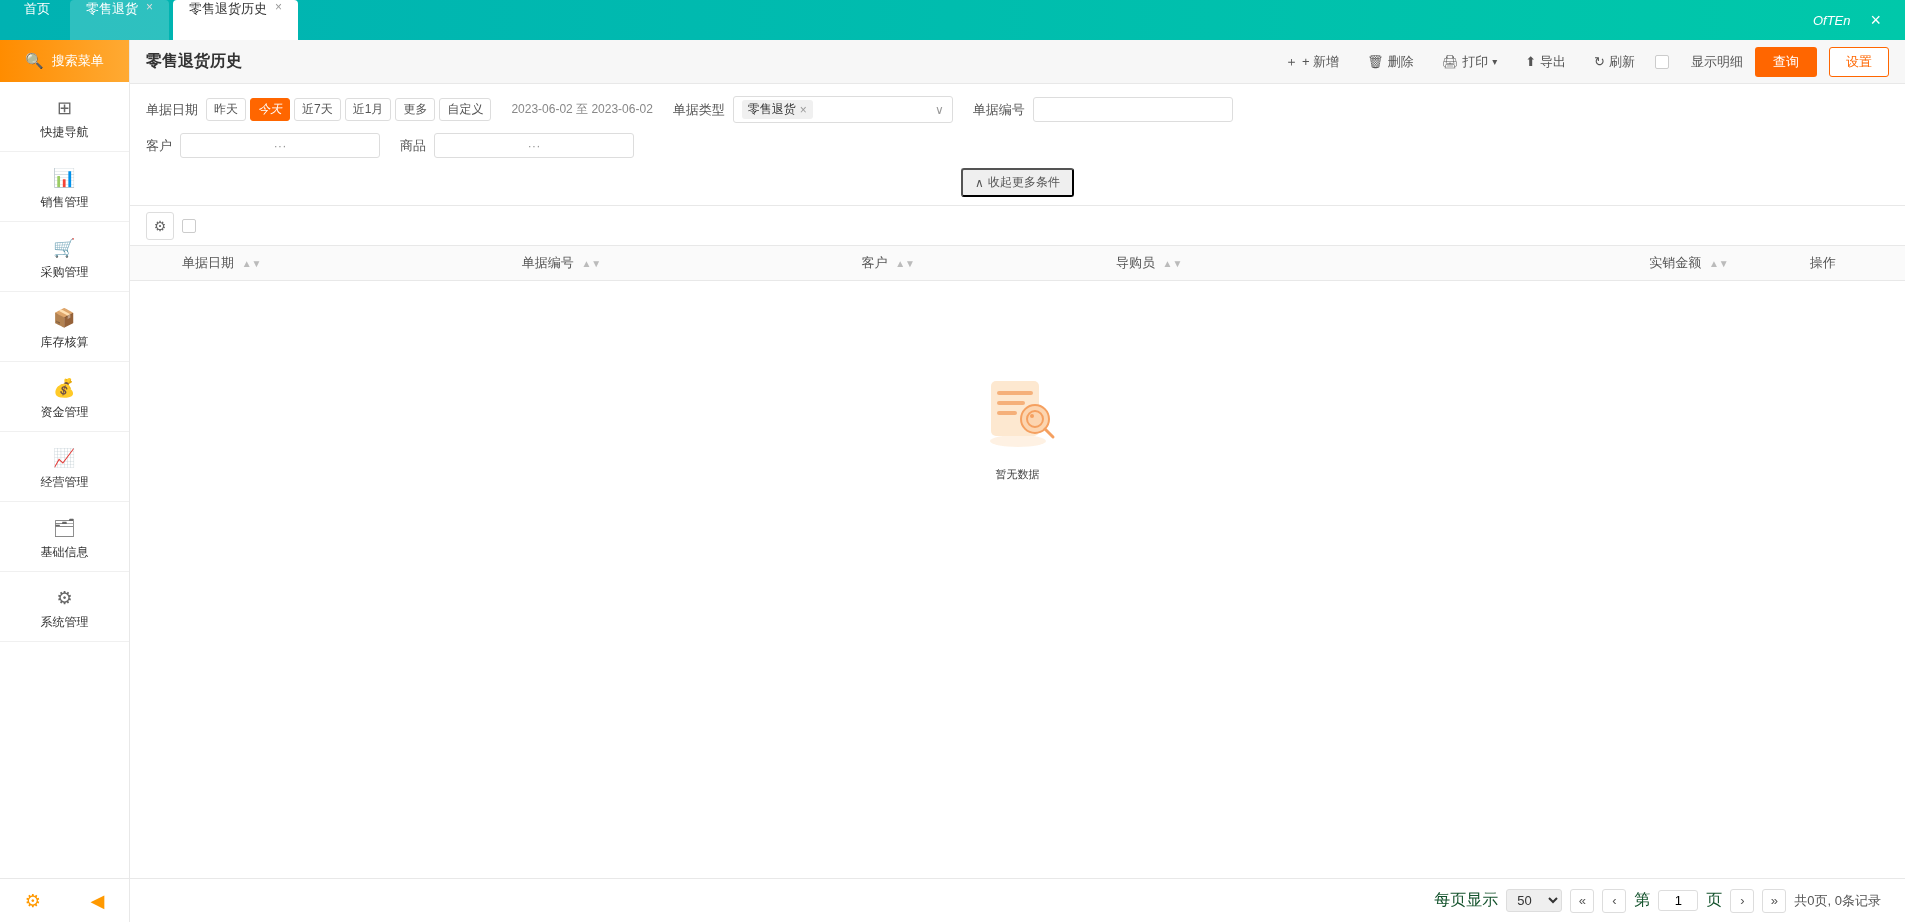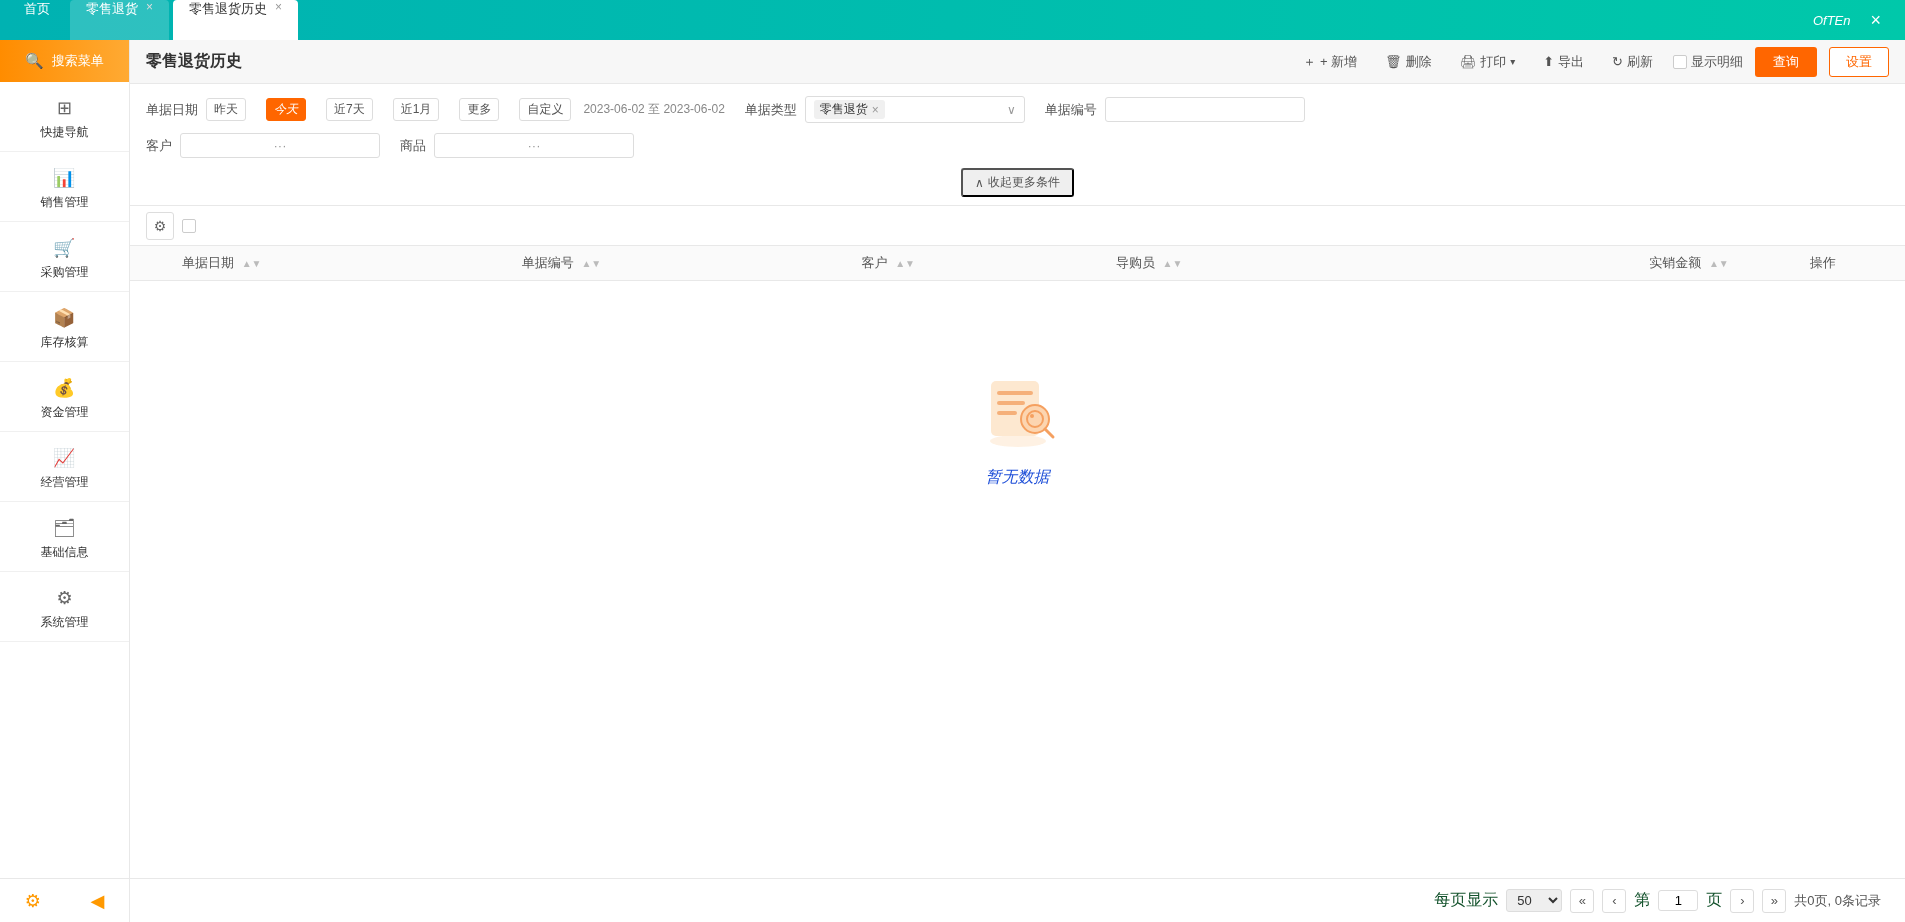--- a/index.html
+++ b/index.html
@@ -193,21 +193,21 @@
       color: #ff6600;
       border: 1px solid #ff6600;
       padding: 5px 16px;
       border-radius: 3px;
       font-size: 13px;
       cursor: pointer;
     }
     .show-detail {
       display: flex;
       align-items: center;
-      gap: 4px;
+      gap: 22px;
       font-size: 13px;
       color: #555;
     }
     .checkbox-display {
       width: 14px;
       height: 14px;
       border: 1px solid #ccc;
       border-radius: 2px;
       background: #fff;
       cursor: pointer;
@@ -231,42 +231,42 @@
       align-items: center;
       gap: 8px;
     }
     .filter-label {
       font-size: 13px;
       color: #555;
       white-space: nowrap;
     }
     .date-range-btns {
       display: flex;
-      gap: 20px;
+      gap: 4px;
       align-items: flex-end;
     }
     .date-btn {
       font-size: 12px;
       padding: 2px 7px;
       border-radius: 3px;
       border: 1px solid #ddd;
       background: #fff;
       color: #555;
       cursor: pointer;
     }
     .date-btn.active {
       background: #ff6600;
       color: #fff;
       border-color: #ff6600;
       font-style: italic;
     }
     .date-range-text {
       font-size: 12px;
       color: #888;
-      margin-left: 4px;
+      margin-left: 12px;
     }
     .filter-input {
       border: 1px solid #ddd;
       border-radius: 3px;
       padding: 4px 10px;
       font-size: 13px;
       color: #333;
       min-width: 120px;
       outline: none;
     }
@@ -409,23 +409,22 @@
       justify-content: center;
       flex: 1;
       padding: 80px 0;
     }
     .empty-icon {
       width: 90px;
       height: 90px;
       margin-bottom: 16px;
     }
     .empty-text {
-      font-size: 16px;
-      color: #1d4ed8;
-      font-style: italic;
+      font-size: 11px;
+      color: #404040;
     }
 
     
     .pagination {
       height: 44px;
       display: flex;
       align-items: center;
       justify-content: flex-end;
       padding: 0 24px;
       border-top: 1px solid #e8e8e8;

